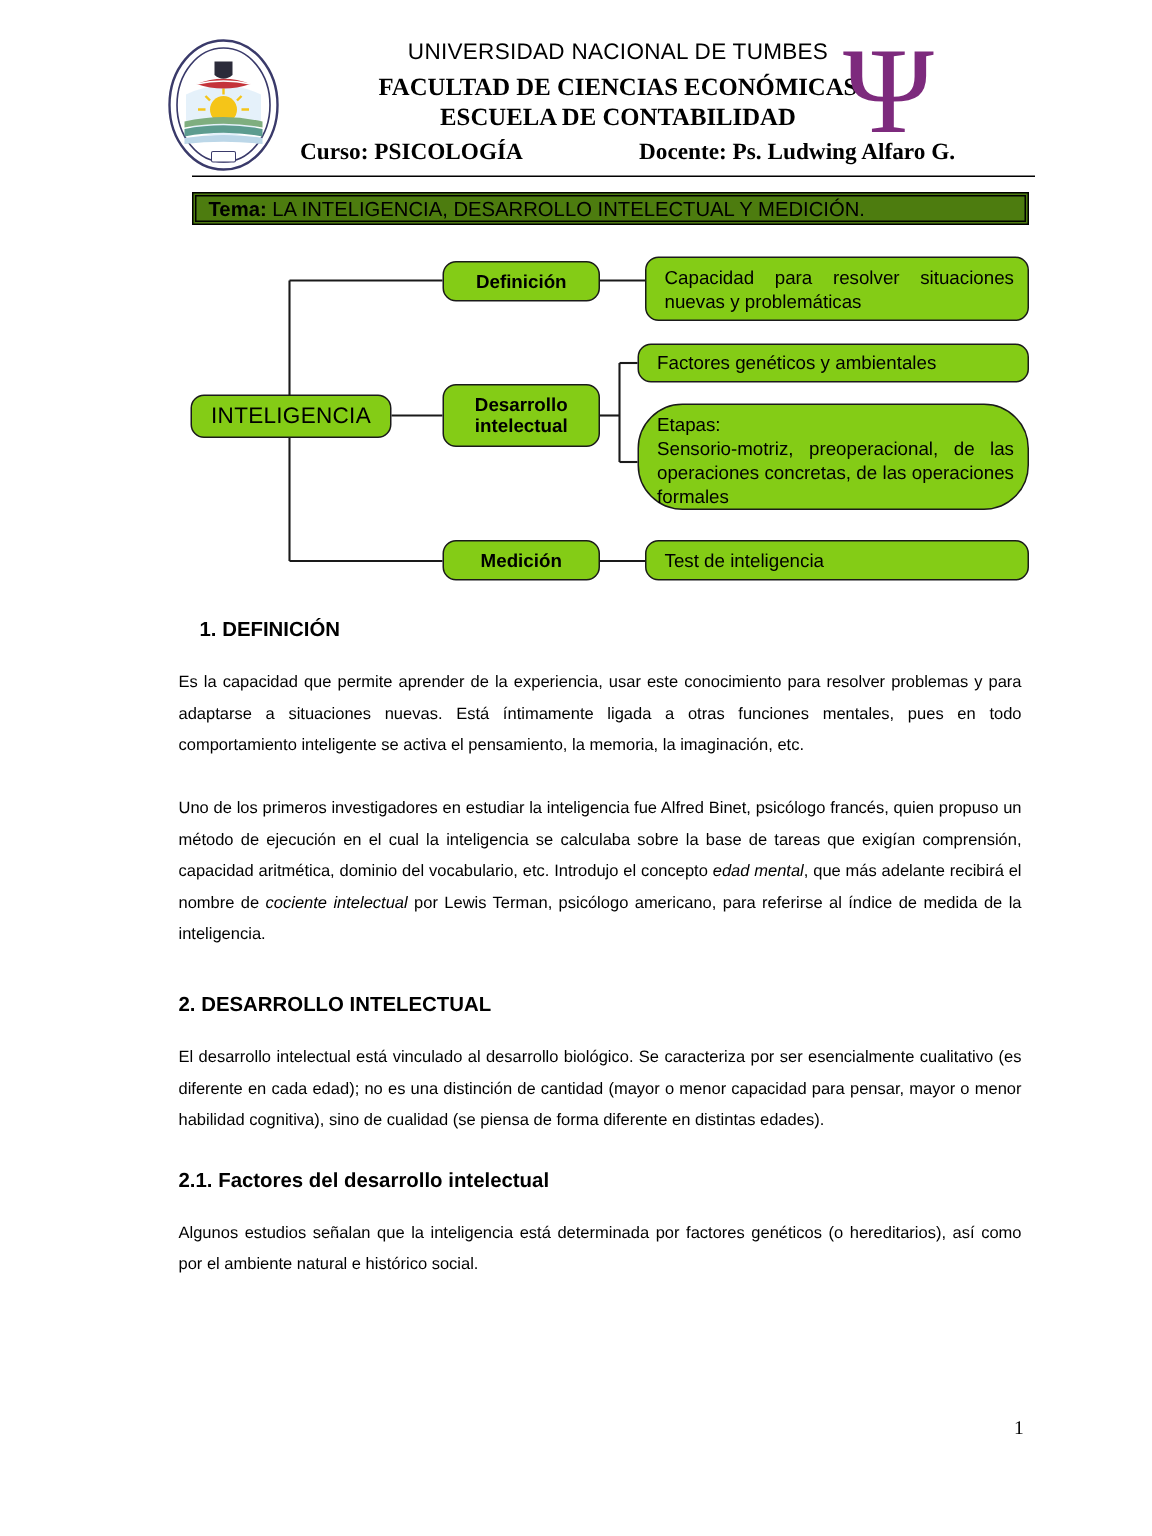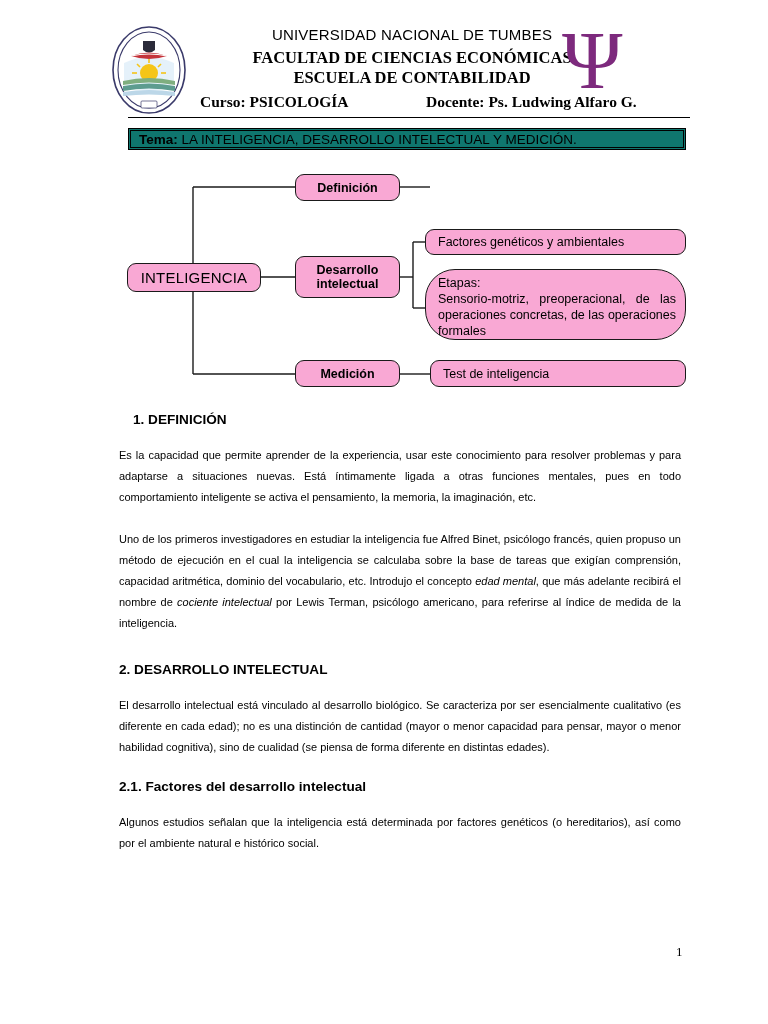--- a/index.html
+++ b/index.html
@@ -111,21 +111,21 @@
 
   
   .tema-box {
     position: absolute;
     left: 128px;
     top: 128px;
     width: 558px;
     height: 22px;
     border: 1px solid #000000;
     box-sizing: border-box;
-    background: #0f766e;
+    background: #4d7c0f;
     padding-left: 13px;
   }
   .tema-inner {
     position: absolute;
     left: 1px; top: 1px;
     right: 1px; bottom: 1px;
     border: 1.6px solid #000000;
     box-sizing: border-box;
     display: flex;
     align-items: center;
@@ -145,21 +145,21 @@
     top: 168px;
     width: 576px;
     height: 232px;
   }
   .diagram svg { display: block; }
   .node {
     position: absolute;
     box-sizing: border-box;
     border: 1.6px solid #1a1a1a;
     border-radius: 9px;
-    background: #f9a8d4;
+    background: #84cc16;
     display: flex;
     align-items: center;
     font-family: "Liberation Sans", sans-serif;
   }
   .node-center {
     left: 7px;
     top: 95px;
     width: 134px;
     height: 29px;
     justify-content: center;
@@ -331,20 +331,23 @@
     </div>
 
     <div class="node node-branch node-dev">
       <span><span>Desarrollo</span><br><span>intelectual</span></span>
     </div>
 
     <div class="node node-branch node-med">
       <span>Medición</span>
     </div>
 
+    <div class="node node-leaf leaf-def">
+      <span>Capacidad para resolver situaciones nuevas y problemáticas</span>
+    </div>
 
     <div class="node node-leaf leaf-fac">
       <span>Factores genéticos y ambientales</span>
     </div>
 
     <div class="node node-leaf leaf-eta">
       <span>
           <span style="text-align:left;display:block">Etapas:</span>
           <span style="display:block">Sensorio-motriz, preoperacional, de las operaciones concretas, de las operaciones formales</span>
         </span>

